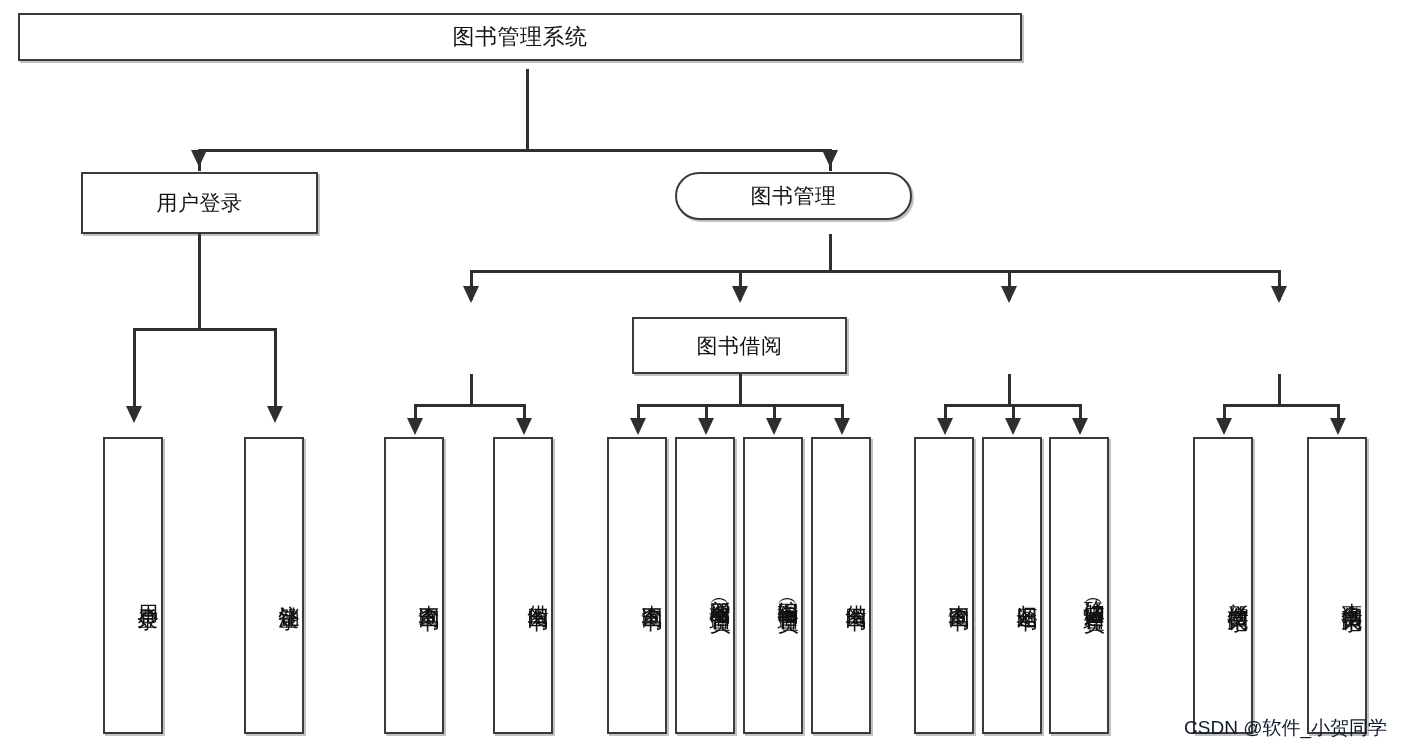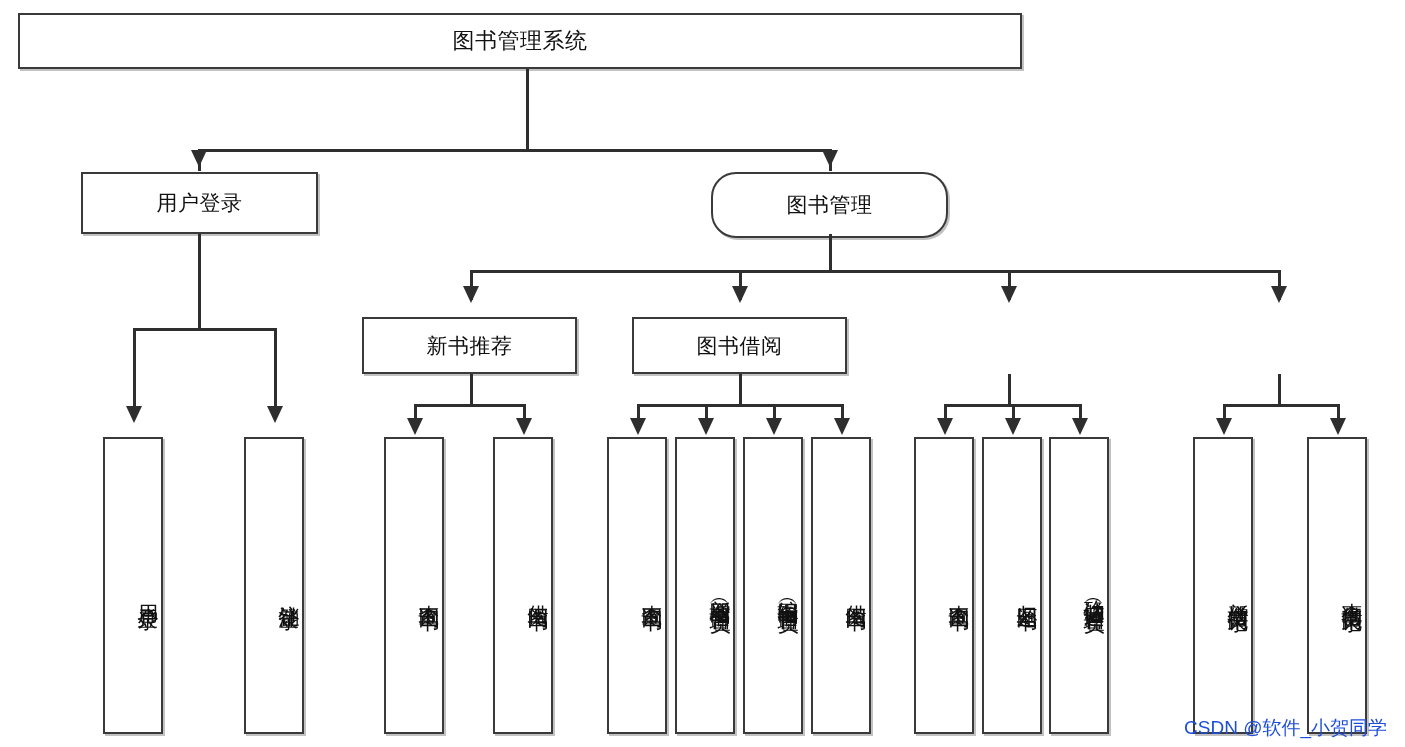--- a/index.html
+++ b/index.html
@@ -65,44 +65,44 @@
     border-right: 8px solid transparent;
     border-top: 17px solid #2e2e2e;
   }
 
   
   #watermark {
     position: absolute;
     right: 18px;
     bottom: 6px;
     font-size: 19px;
-    color: #1d4ed8;
+    color: #0f172a;
     white-space: nowrap;
     user-select: none;
   }
 </style>
 </head>
 <body>
 
 <div id="canvas">
 
-  <div class="node horizontal root" style="left:18px; top:13px; width:1004px; height:56px;">图书管理系统</div>
+  <div class="node horizontal root" style="left:18px; top:13px; width:1004px; height:48px;">图书管理系统</div>
 
   <div class="ln-v" style="left:526px; top:69px; height:82px;"></div>
 
   <div class="ln-h" style="left:198px; top:149px; width:632px;"></div>
 
   <div class="ln-v" style="left:198px; top:149px; height:22px;"></div>
   <div class="arrow" style="left:191px; top:150px;"></div>
   <div class="ln-v" style="left:829px; top:149px; height:22px;"></div>
   <div class="arrow" style="left:822px; top:150px;"></div>
 
   <div class="node horizontal" style="left:81px; top:172px; width:237px; height:62px;">用户登录</div>
 
-  <div class="node horizontal" style="left:711px; top:172px; width:237px; height:66px;border-radius:25px;">图书管理</div>
+  <div class="node horizontal" style="left:675px; top:172px; width:237px; height:48px;border-radius:25px;">图书管理</div>
 
   <div class="ln-v" style="left:198px; top:234px; height:96px;"></div>
   <div class="ln-h" style="left:133px; top:328px; width:144px;"></div>
   <div class="ln-v" style="left:133px; top:328px; height:80px;"></div>
   <div class="arrow" style="left:126px; top:406px;"></div>
   <div class="ln-v" style="left:274px; top:328px; height:80px;"></div>
   <div class="arrow" style="left:267px; top:406px;"></div>
 
   <div class="ln-v" style="left:829px; top:234px; height:38px;"></div>
   <div class="ln-h" style="left:470px; top:270px; width:809px;"></div>
@@ -112,21 +112,20 @@
 
   <div class="ln-v" style="left:739px; top:270px; height:30px;"></div>
   <div class="arrow" style="left:732px; top:286px;"></div>
 
   <div class="ln-v" style="left:1008px; top:270px; height:30px;"></div>
   <div class="arrow" style="left:1001px; top:286px;"></div>
 
   <div class="ln-v" style="left:1278px; top:270px; height:30px;"></div>
   <div class="arrow" style="left:1271px; top:286px;"></div>
 
-  <div class="node horizontal" style="left:362px; top:317px; width:215px; height:57px;">新书推荐</div>
 
   <div class="node horizontal" style="left:632px; top:317px; width:215px; height:57px;">图书借阅</div>
 
 
 
   <div class="ln-v" style="left:470px; top:374px; height:32px;"></div>
   <div class="ln-h" style="left:414px; top:404px; width:112px;"></div>
   <div class="ln-v" style="left:414px; top:404px; height:18px;"></div>
   <div class="arrow" style="left:407px; top:418px;"></div>
   <div class="ln-v" style="left:523px; top:404px; height:18px;"></div>

